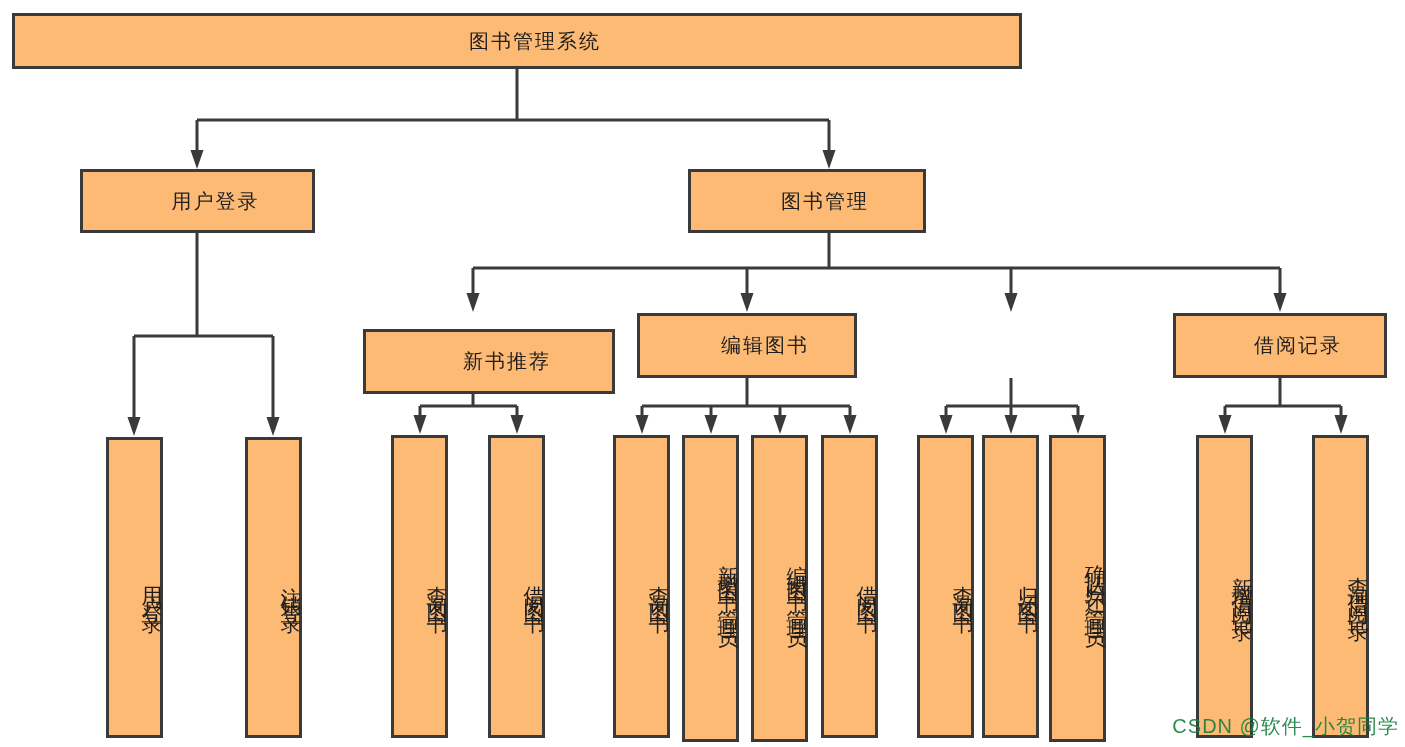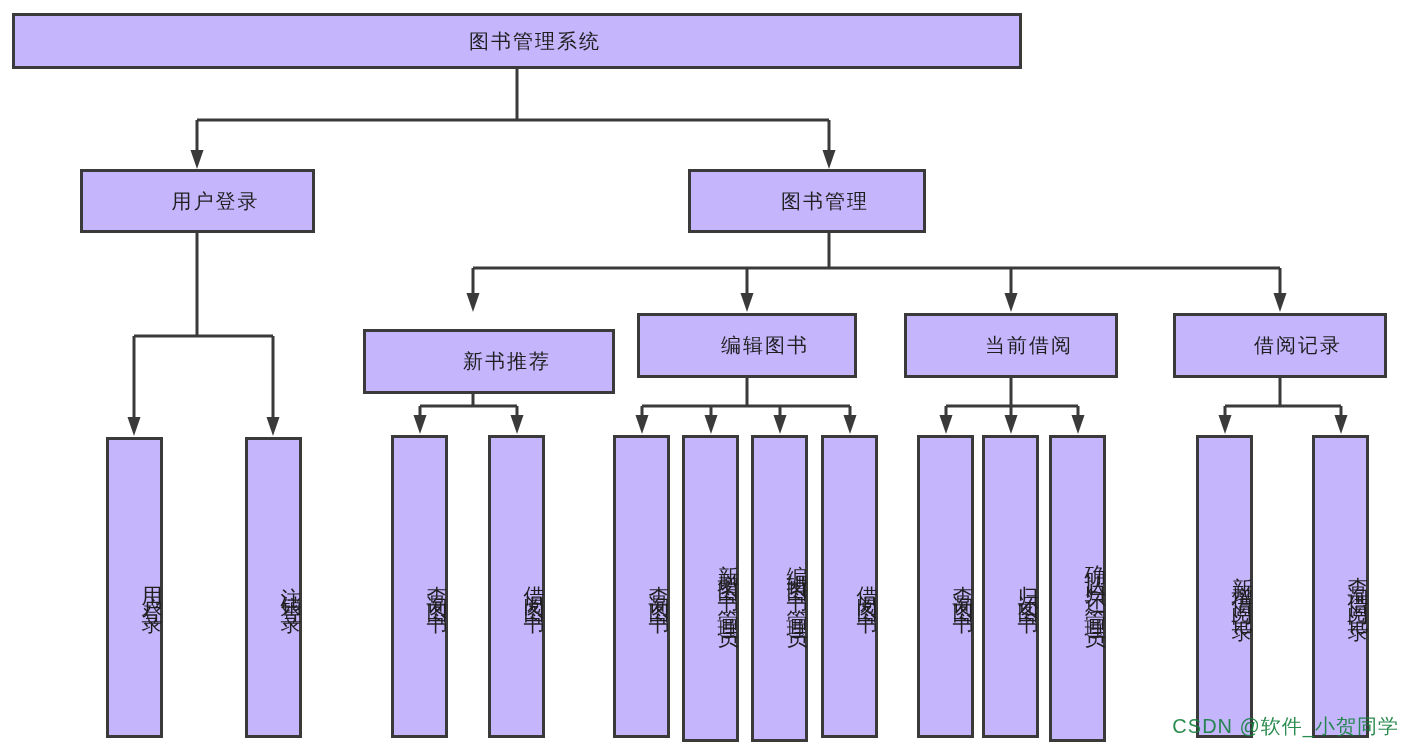--- a/index.html
+++ b/index.html
@@ -14,21 +14,21 @@
   svg.wires {
     position: absolute;
     left: 0; top: 0;
     width: 1405px; height: 747px;
   }
   svg.wires path { stroke: #3a3a3a; stroke-width: 3; fill: none; }
   svg.wires polygon { fill: #3a3a3a; stroke: none; }
   .box {
     position: absolute;
     box-sizing: border-box;
-    background: #c4b5fd;
+    background: #fdba74;
     border: 3px solid #3a3a3a;
     display: flex;
     align-items: center;
     justify-content: center;
     color: #1f1f1f;
     padding-left: 36px;
   }
   .hlabel {
     font-size: 20px;
     letter-spacing: 2px;
@@ -119,23 +119,20 @@
   <div class="box" style="left:688px;top:169px;width:238px;height:64px;">
     <span class="hlabel">图书管理</span>
   </div>
 
   <div class="box" style="left:363px;top:313px;width:252px;height:65px;margin-top:16px;">
     <span class="hlabel">新书推荐</span>
   </div>
   <div class="box" style="left:637px;top:313px;width:220px;height:65px;">
     <span class="hlabel">编辑图书</span>
   </div>
-  <div class="box" style="left:904px;top:313px;width:214px;height:65px;">
-    <span class="hlabel">当前借阅</span>
-  </div>
   <div class="box" style="left:1173px;top:313px;width:214px;height:65px;">
     <span class="hlabel">借阅记录</span>
   </div>
 
   <div class="box leaf" style="left:106px;top:437px;width:57px;height:301px;">
     <span class="vlabel">用户登录</span>
   </div>
   <div class="box leaf" style="left:245px;top:437px;width:57px;height:301px;">
     <span class="vlabel">注销登录</span>
   </div>

